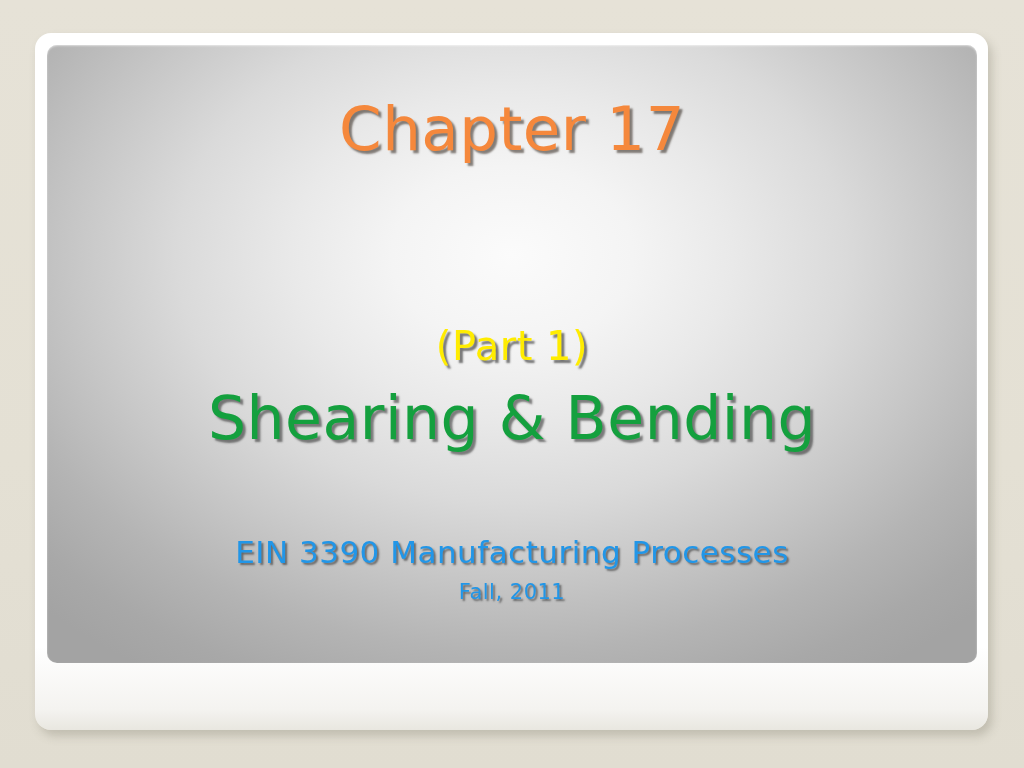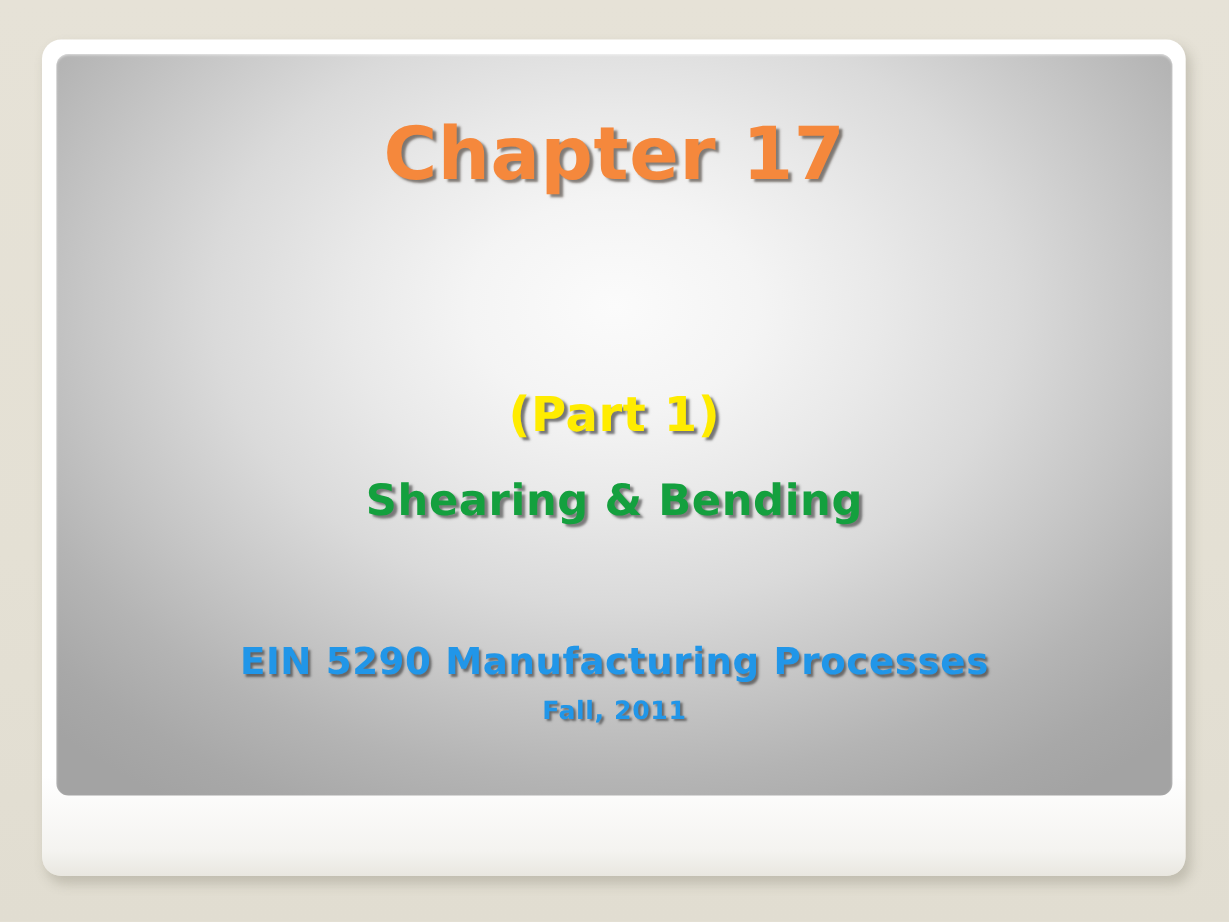--- a/index.html
+++ b/index.html
@@ -60,21 +60,21 @@
     position: absolute;
     left: 0;
     top: 0;
     width: 930px;
     height: 618px;
     text-align: center;
   }
 
   .tline {
     width: 100%;
-    font-weight: bold;
+    font-weight: normal;
     letter-spacing: 0.5px;
     white-space: nowrap;
   }
 
   #chapter-heading {
     position: absolute;
     top: 50px;
     font-size: 61px;
     line-height: 68px;
     color: #f5883c;
@@ -95,21 +95,21 @@
     top: 268px;
     font-size: 40px;
     line-height: 66px;
     color: #ffec00;
     text-shadow: 3px 3px 2px rgba(35,35,35,0.60);
   }
 
   #title-line-3 {
     position: absolute;
     top: 340px;
-    font-size: 36px;
+    font-size: 60px;
     line-height: 66px;
     color: #14a03e;
     text-shadow: 3px 3px 2px rgba(35,35,35,0.55);
   }
 
   #course-line-1 {
     position: absolute;
     top: 487px;
     font-size: 31px;
     line-height: 40px;
@@ -147,21 +147,21 @@
 
       <div id="text-stack">
 
         <div class="tline" id="chapter-heading">Chapter 17</div>
 
 
         <div class="tline" id="title-line-2">(Part 1)</div>
 
         <div class="tline" id="title-line-3">Shearing &amp; Bending</div>
 
-        <div class="tline" id="course-line-1">EIN 5290   Manufacturing Processes</div>
+        <div class="tline" id="course-line-1">EIN 3390   Manufacturing Processes</div>
 
         <div class="tline" id="course-line-2">Fall, 2011</div>
 
       </div>
 
     </div>
 
     <div id="card-footer"></div>
 
   </div>

